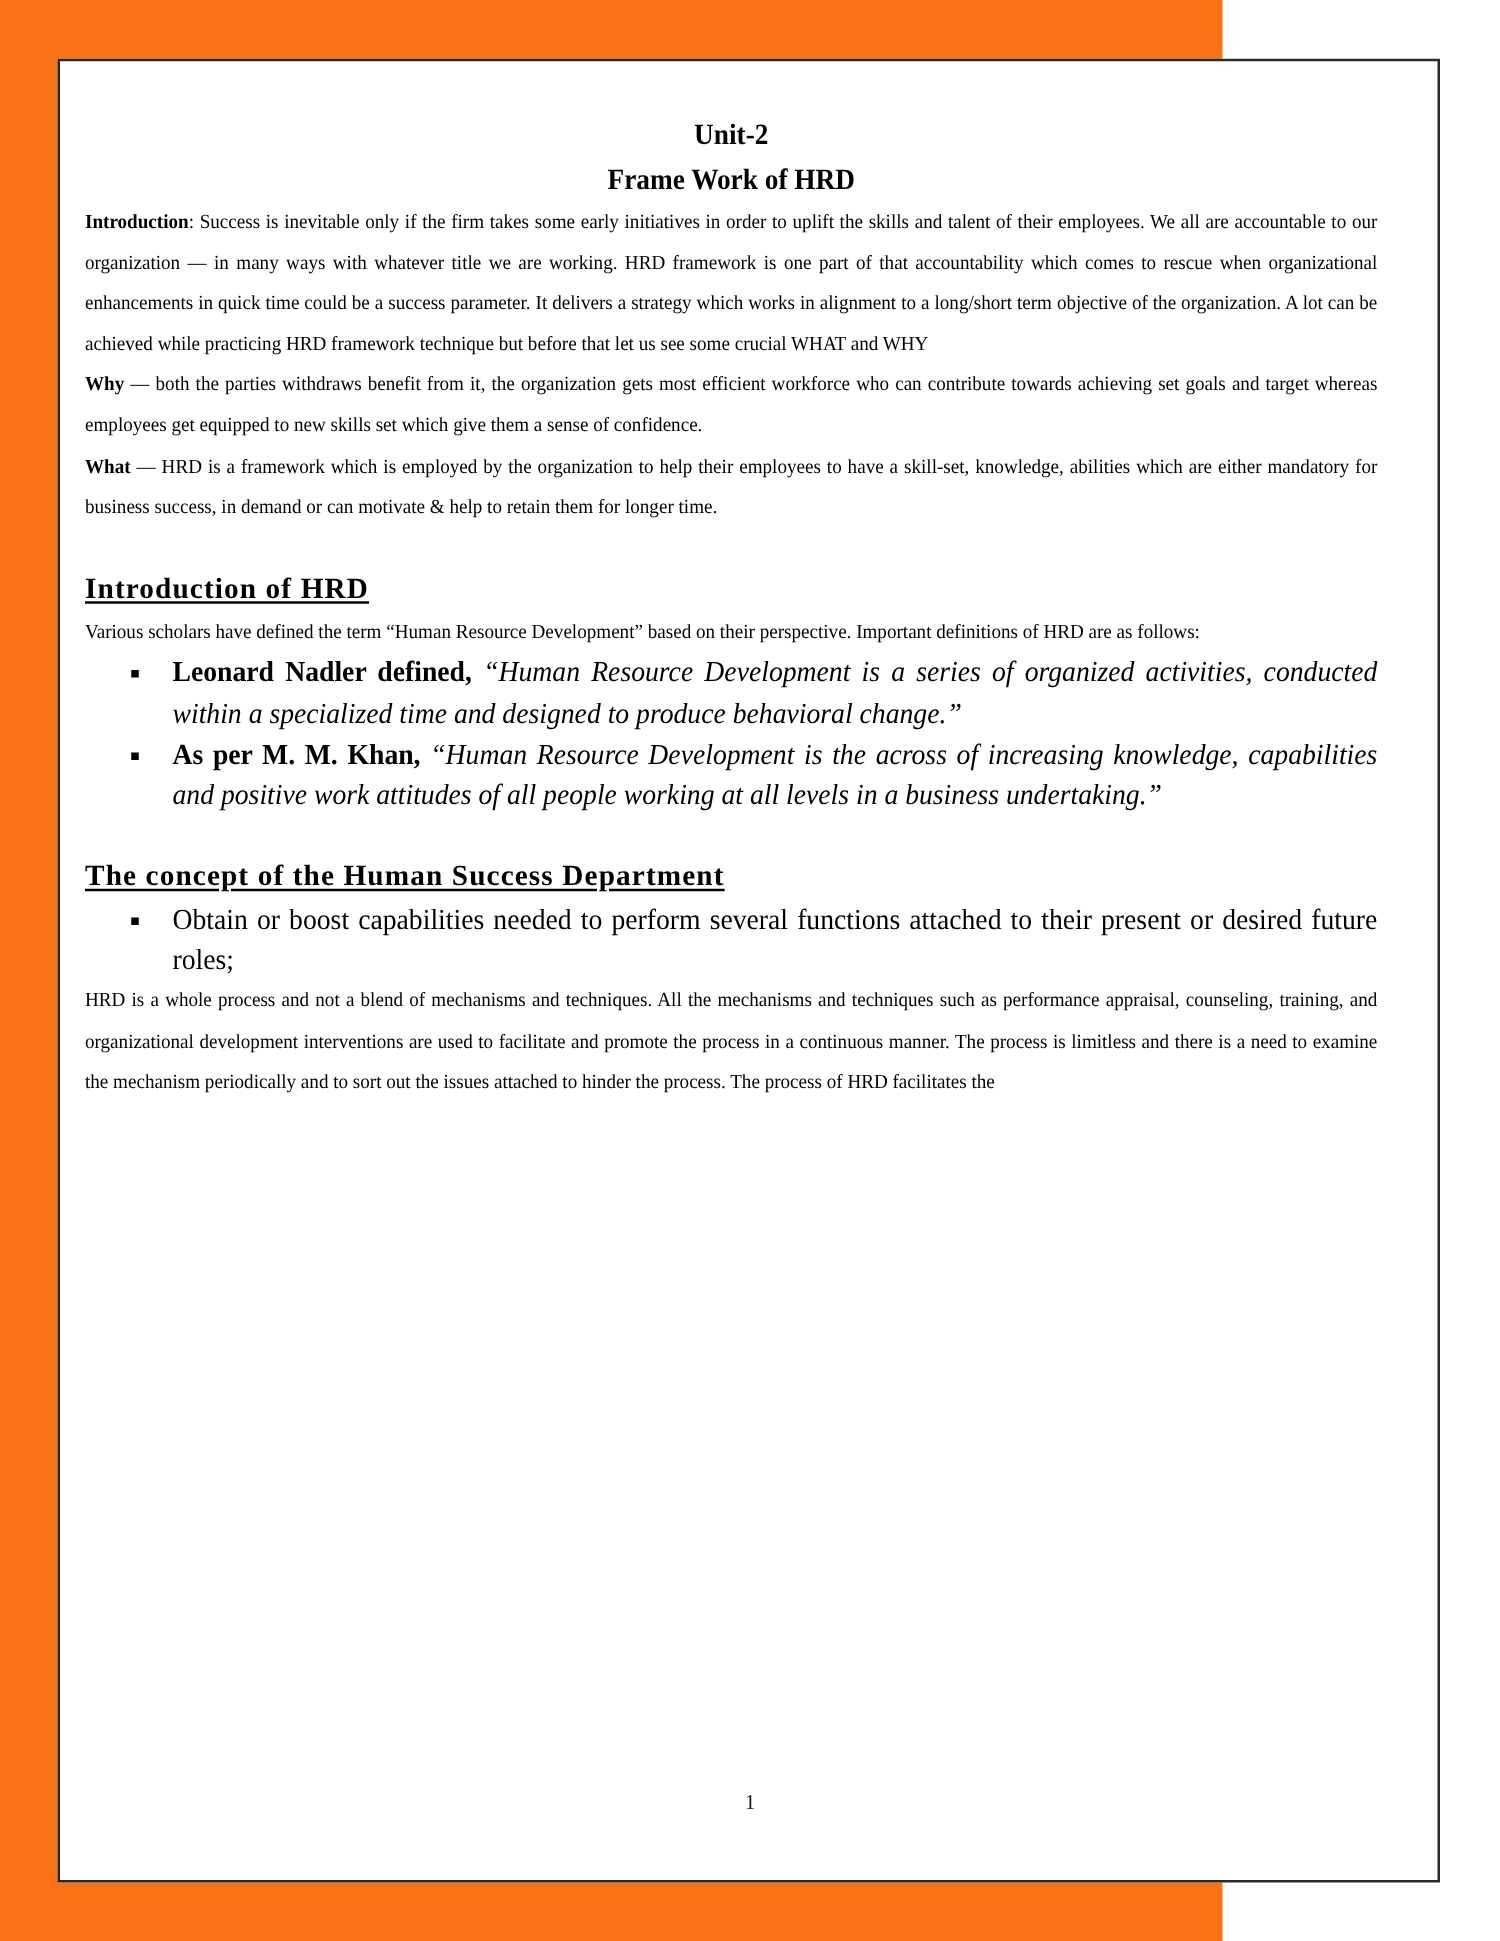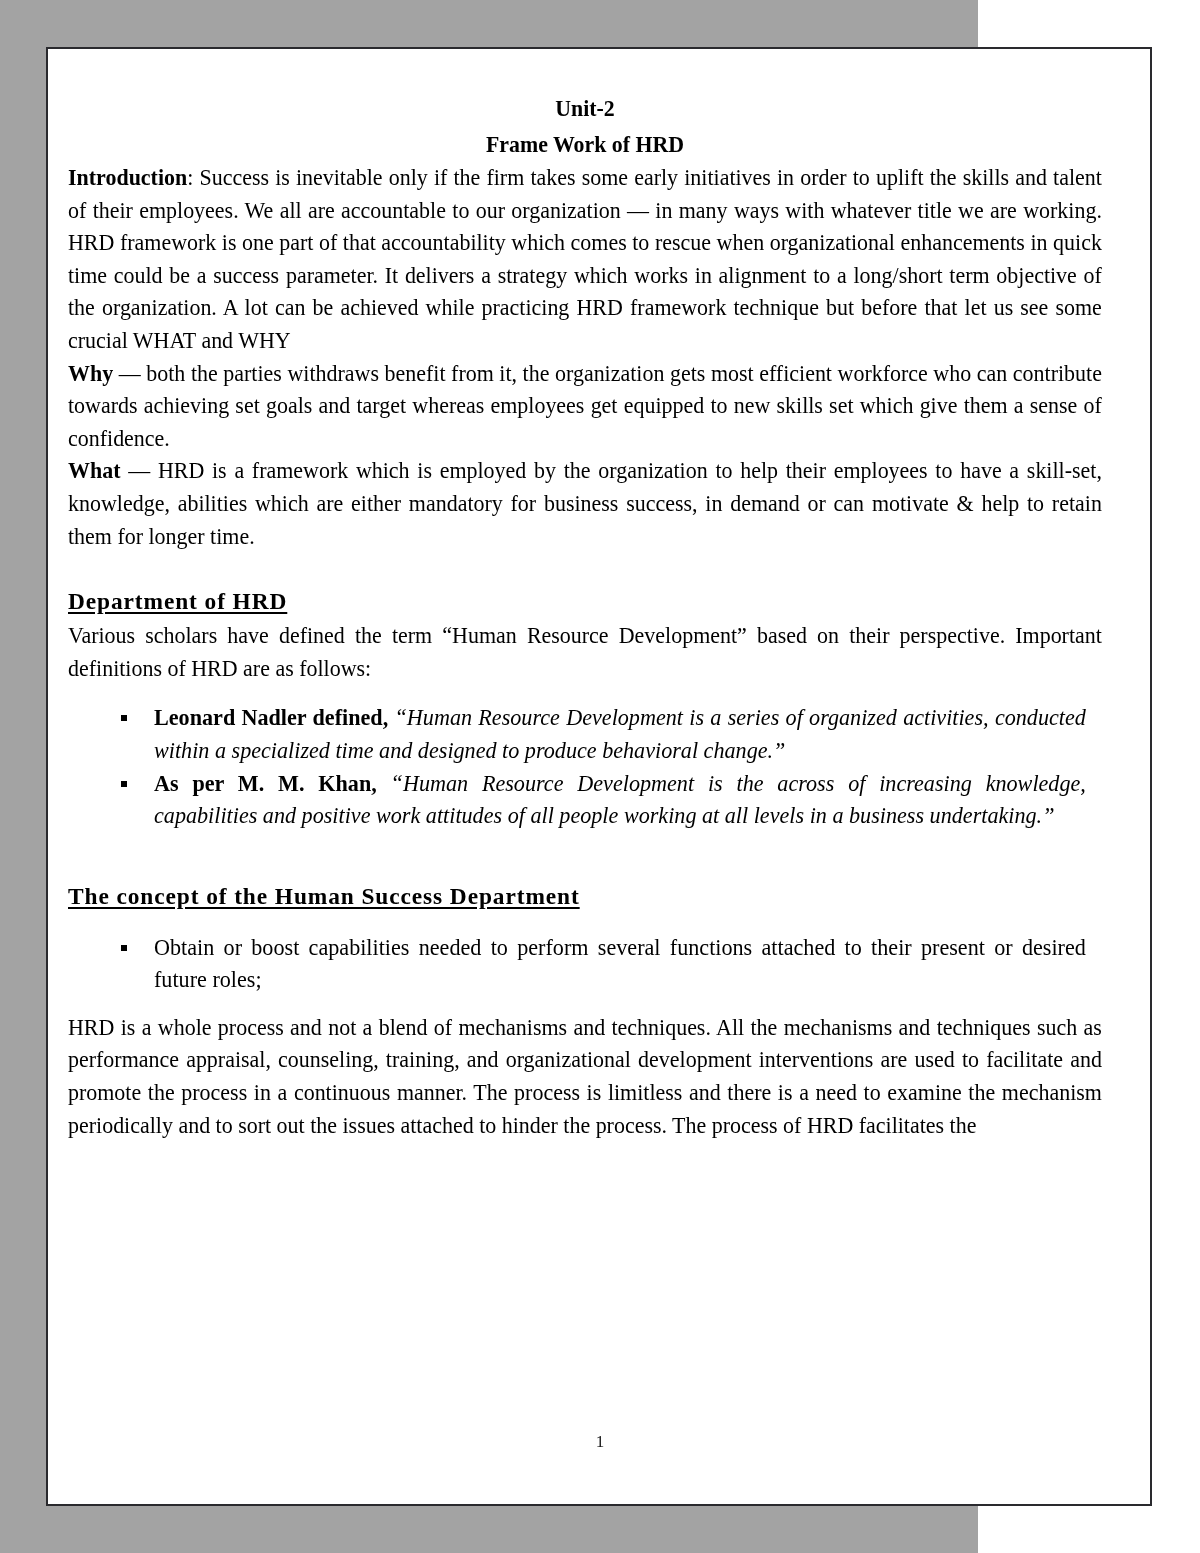--- a/index.html
+++ b/index.html
@@ -10,21 +10,21 @@
   body {
     width: 1200px; height: 1553px;
     font-family: "Liberation Serif", "DejaVu Serif", serif;
     color: #000000;
     overflow: hidden;
   }
   .page {
     position: absolute;
     left: 0; top: 0;
     width: 978px; height: 1553px;
-    background: #a3a3a3;
+    background: #f97316;
   }
   
   .page-border {
     position: absolute;
     left: 46px; top: 47px;
     width: 1106px; height: 1459px;
     border: 2px solid #2a2a2e;
     background: #ffffff;
   }
   .content {
@@ -40,21 +40,21 @@
     line-height: 36px;
     font-family: "Liberation Serif", "DejaVu Serif", serif;
     transform: scaleX(0.93);
     transform-origin: center center;
     white-space: nowrap;
   }
   p.body-par {
     margin: 0;
     text-align: justify;
     text-justify: inter-word;
-    font-size: 23px;
+    font-size: 16px;
     line-height: 32.6px;
     font-family: "Liberation Serif", "DejaVu Serif", serif;
     -webkit-font-smoothing: none;
   }
   
   .cond {
     display: block;
     transform: scaleX(0.955);
     transform-origin: left top;
     width: 104.7%;
@@ -72,21 +72,21 @@
     text-decoration: underline;
     text-underline-offset: 3px;
     text-decoration-thickness: 2px;
     display: inline-block;
     font-family: "Liberation Serif", "DejaVu Serif", serif;
   }
   .head-wrap { margin: 0; line-height: 33px; }
   .spacer { height: 32px; }
 
   ul.bullets {
-    margin: 16px;
+    margin: 0;
     padding: 0;
     list-style: none;
   }
   ul.bullets > li {
     position: relative;
     margin: 0;
     padding-left: 70px;
     text-align: justify;
     text-justify: inter-word;
     font-size: 23.2px;
@@ -133,21 +133,21 @@
     <p class="body-par">
         <span class="cond"><span class="b">Why</span><span> — </span><span>both the parties withdraws benefit from it, the organization gets most efficient workforce who can contribute towards achieving set goals and target whereas employees get equipped to new skills set which give them a sense of confidence.</span></span>
       </p>
 
     <p class="body-par">
         <span class="cond"><span class="b">What</span><span> — </span><span>HRD is a framework which is employed by the organization to help their employees to have a skill-set, knowledge, abilities which are either mandatory for business success, in demand or can motivate &amp; help to retain them for longer time.</span></span>
       </p>
 
     <div class="spacer"></div>
 
-    <div class="head-wrap"><h2 class="section-head">Department of HRD</h2></div>
+    <div class="head-wrap"><h2 class="section-head">Introduction of HRD</h2></div>
 
     <p class="body-par">
         <span class="cond">Various scholars have defined the term “Human Resource Development” based on their perspective. Important definitions of HRD are as follows:</span>
       </p>
 
     <ul class="bullets">
       <li>
         <span class="sq"></span>
         <span class="li-inner"><span class="b">Leonard Nadler defined,</span><span> </span><span class="quote-i">“Human Resource Development is a series of organized activities, conducted within a specialized time and designed to produce behavioral change.”</span></span>
       </li>

